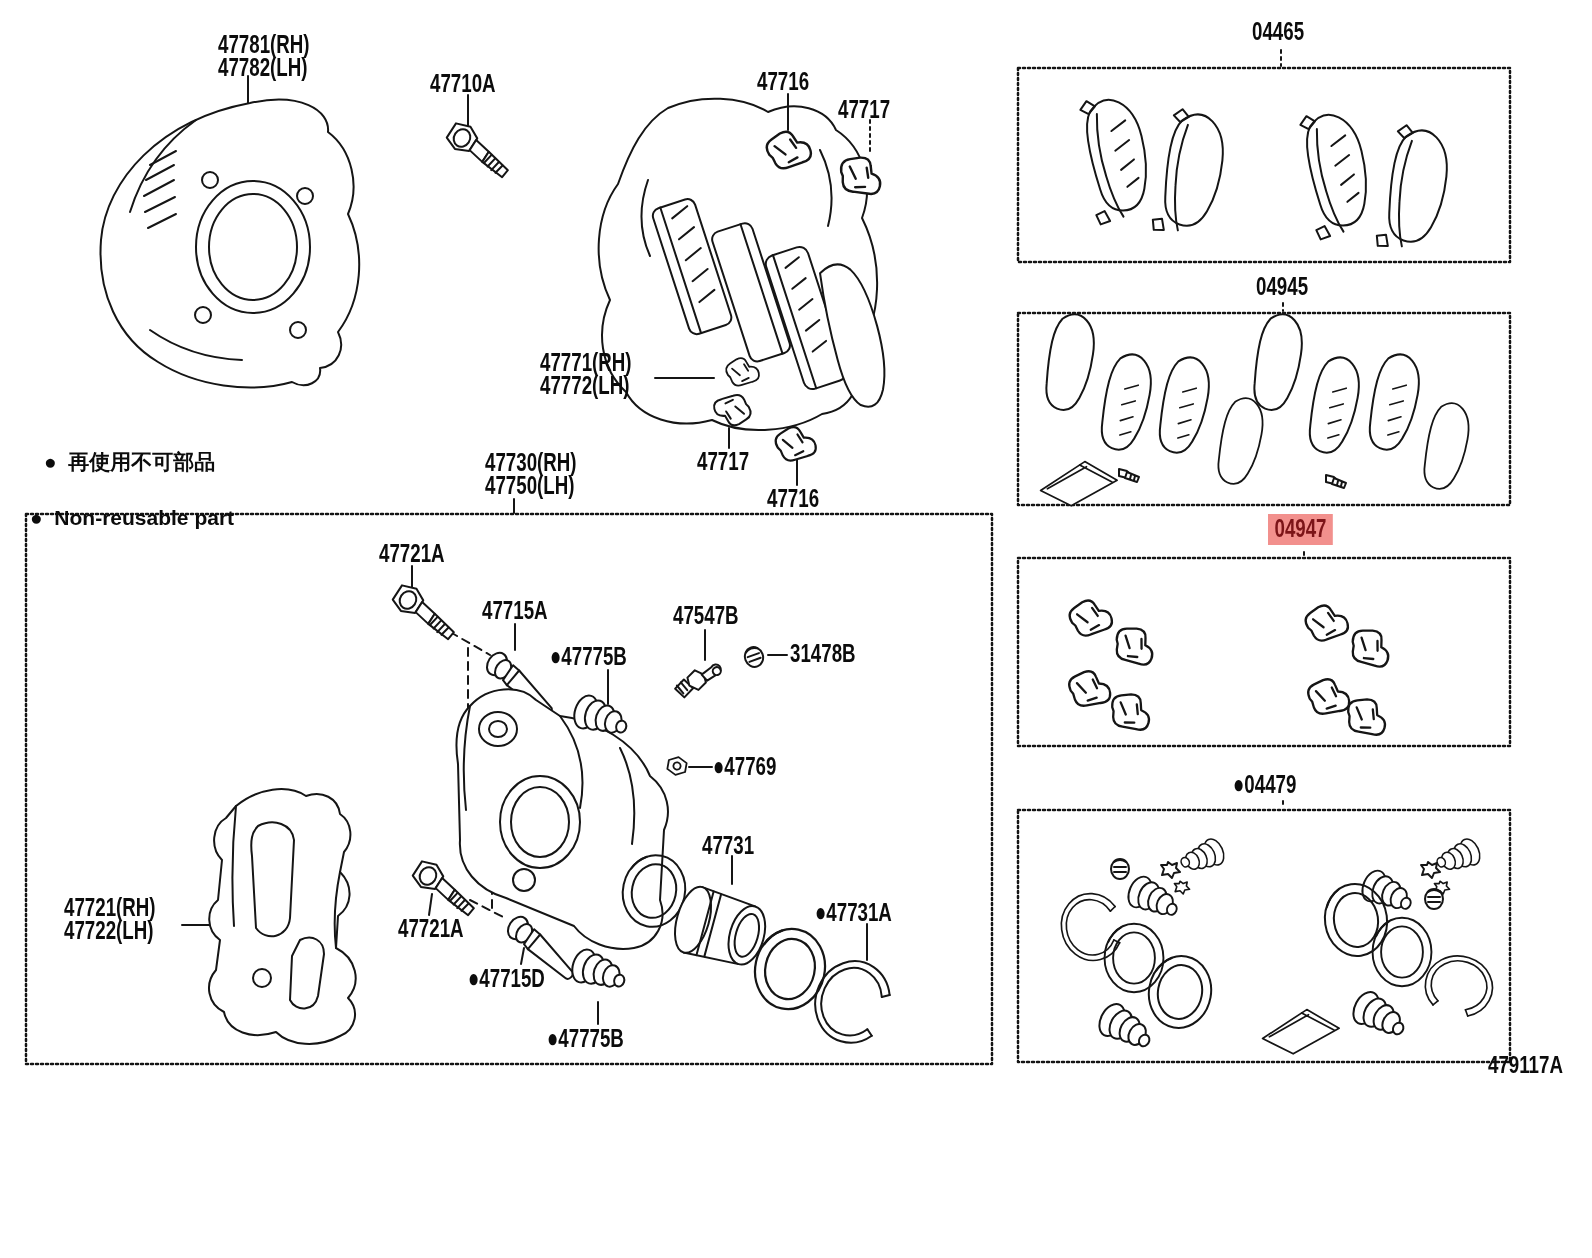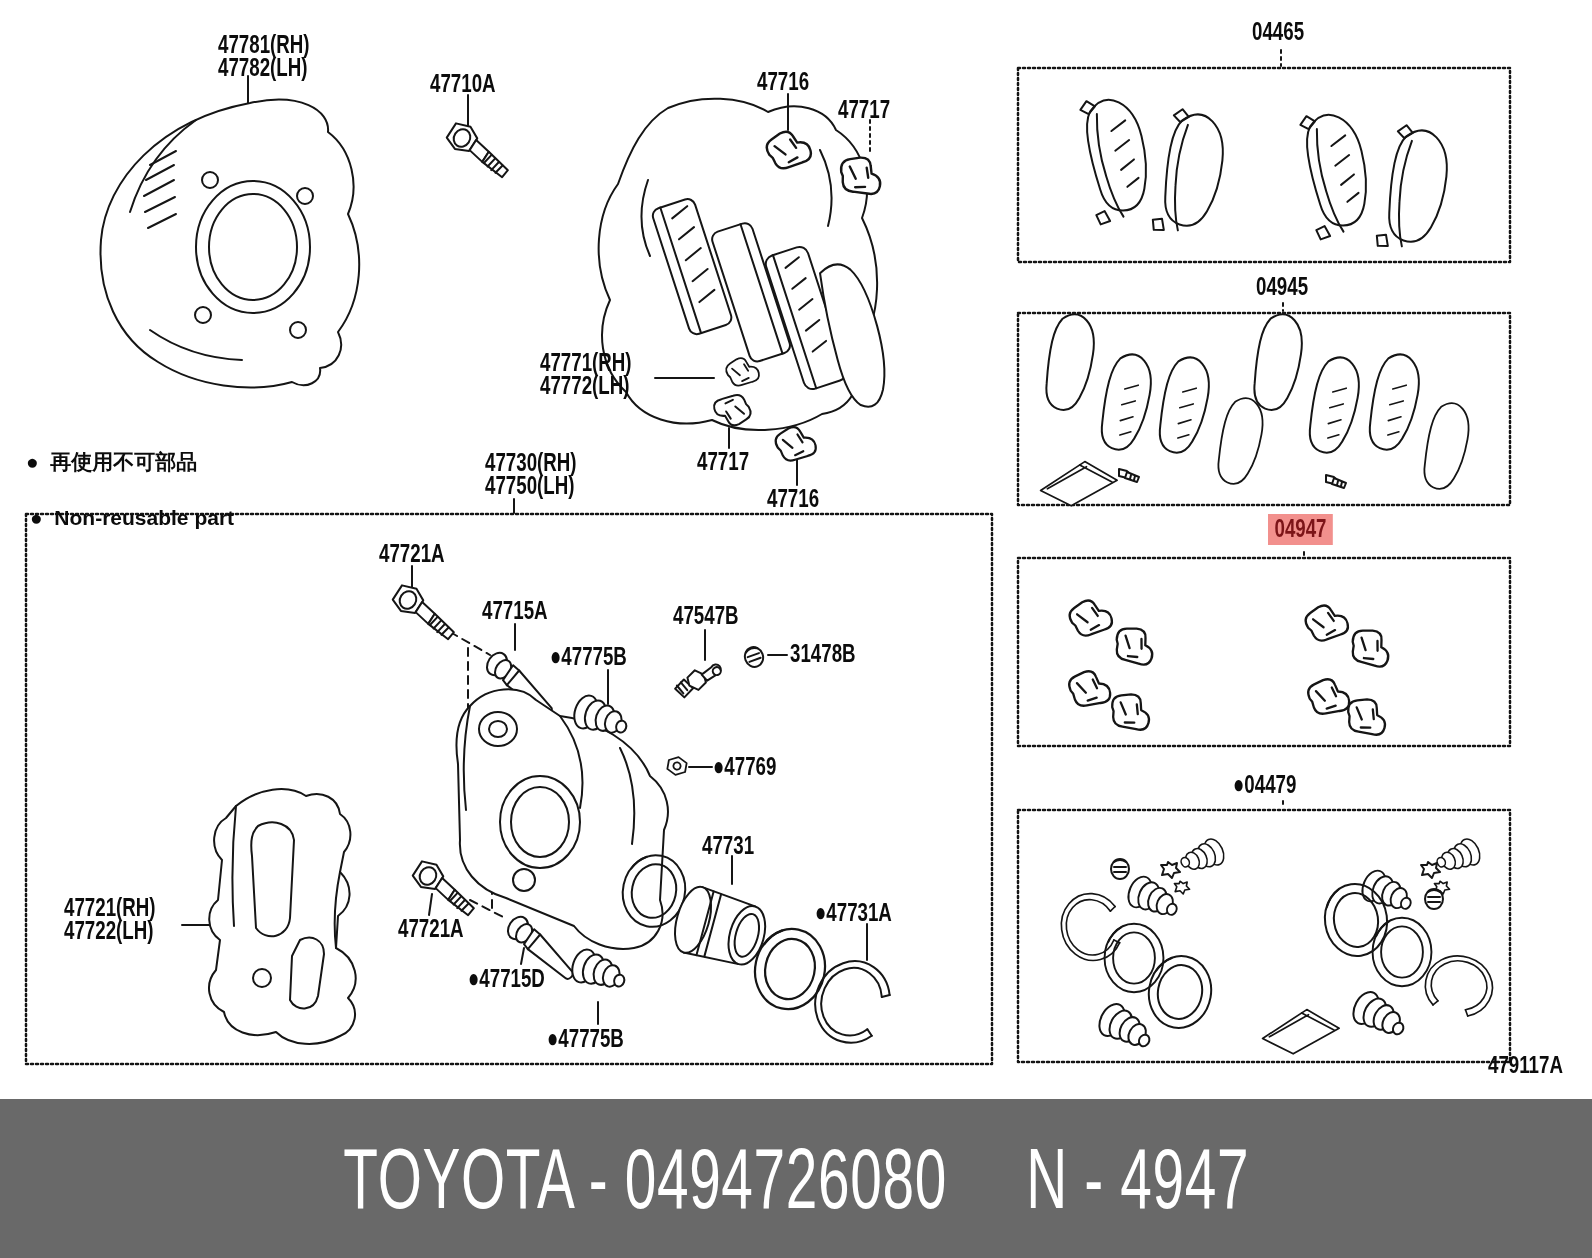--- a/index.html
+++ b/index.html
@@ -298,21 +298,21 @@
       <use href="#g-boot" transform="translate(1470,852) rotate(156) scale(0.8)"></use>
       <use href="#g-cap" transform="translate(1434,899)"></use>
       <use href="#g-ring2" transform="translate(1356,920) rotate(-8)"></use>
       <use href="#g-ring2" transform="translate(1402,952) scale(0.95)"></use>
       <use href="#g-cring" transform="translate(1458,986) rotate(100) scale(0.82)"></use>
       <use href="#g-boot" transform="translate(1366,1008) rotate(28)"></use>
       <use href="#g-packet" transform="translate(1300,1030) scale(0.85)"></use>
     </g>
   </svg>
 
-  <div class="leg" style="left:26px;top:450px">●  再使用不可部品</div>
+  <div class="leg" style="left:44px;top:450px">●  再使用不可部品</div>
   <div class="leg" style="left:30px;top:506px">●  Non-reusable part</div>
 
   <div class="lbl" style="left:218px;top:33px">47781(RH)
 47782(LH)</div>
   <div class="lbl" style="left:430px;top:72px">47710A</div>
   <div class="lbl" style="left:757px;top:70px">47716</div>
   <div class="lbl" style="left:838px;top:98px">47717</div>
   <div class="lbl" style="left:540px;top:351px">47771(RH)
 47772(LH)</div>
   <div class="lbl" style="left:697px;top:450px">47717</div>
@@ -334,19 +334,13 @@
   <div class="lbl" style="left:815px;top:901px">●47731A</div>
 
   <div class="lbl" style="left:1252px;top:20px">04465</div>
   <div class="lbl" style="left:1256px;top:275px">04945</div>
   <div class="lbl hl" style="left:1268px;top:514px">04947</div>
   <div class="lbl" style="left:1233px;top:773px">●04479</div>
 
   <div class="fig" style="left:1488px;top:1051px">479117A</div>
  </div>
 
- <div class="banner">
-   <div class="banner-row">
-     <span>TOYOTA - 0494726080</span>
-     <span>N - 4947</span>
-   </div>
- </div>
 </div>
 
 </body></html>

